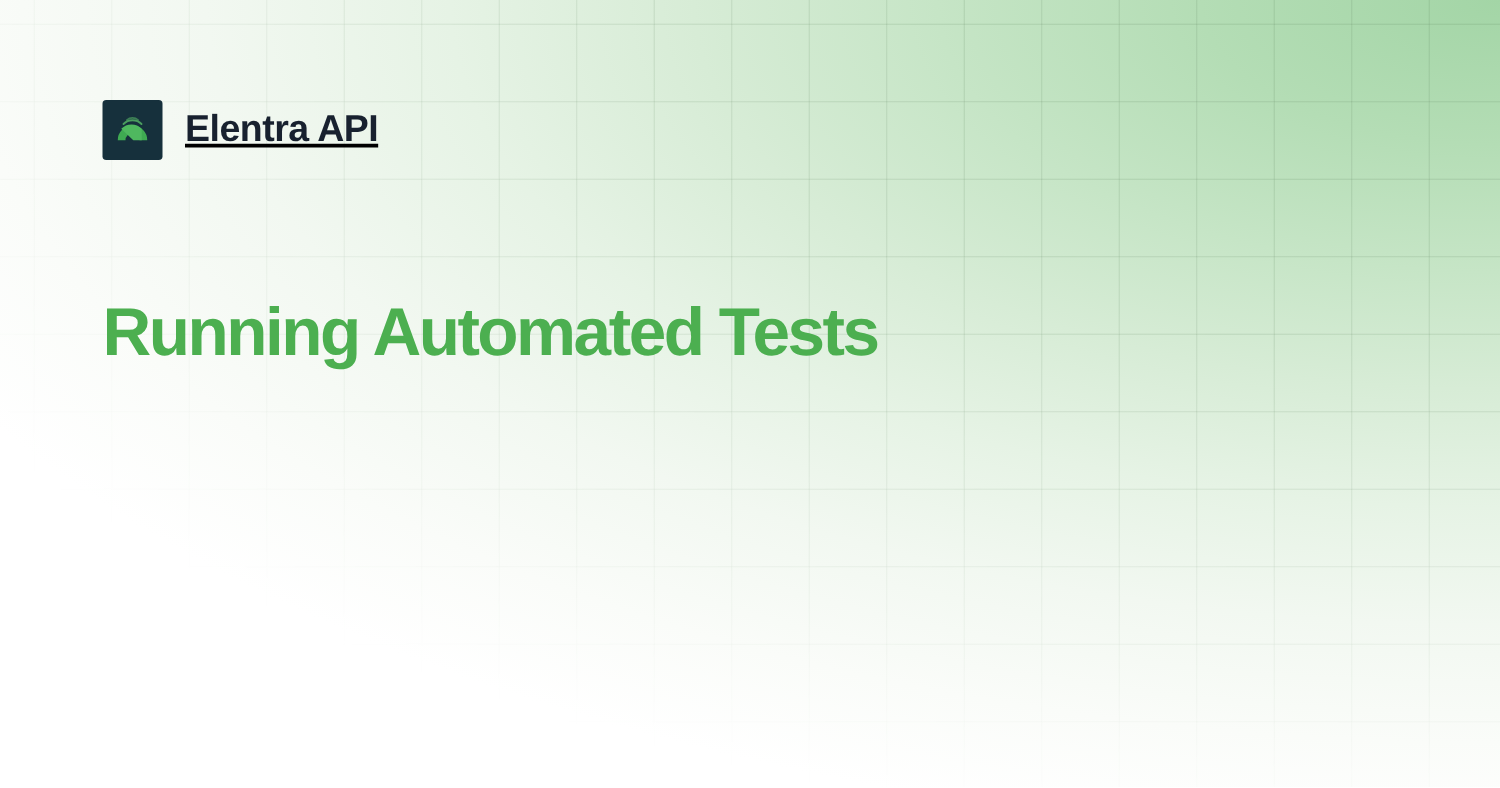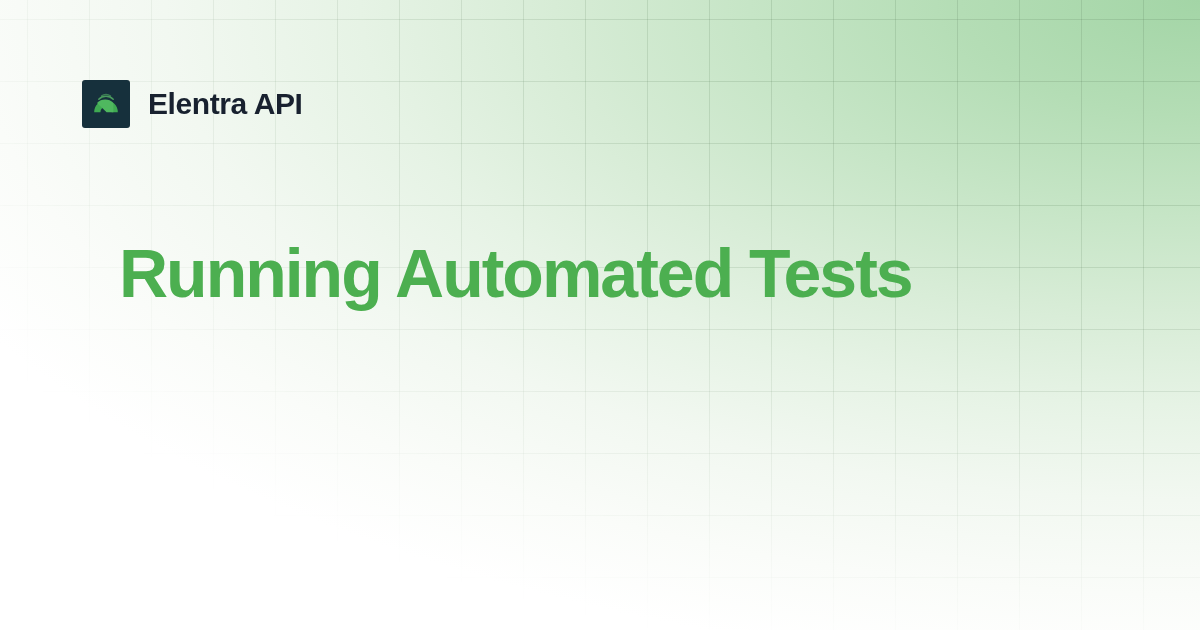--- a/index.html
+++ b/index.html
@@ -61,20 +61,21 @@
         rgba(0,0,0,0.40) 70%,
         rgba(0,0,0,0.12) 85%,
         rgba(0,0,0,0) 95%);
   }
 
   
   .content {
     position: absolute;
     inset: 0;
     padding: 78px 80px 0 82px;
+    text-decoration: underline;
   }
 
   .brand {
     display: flex;
     align-items: center;
     gap: 18px;
     height: 52px;
   }
 
   .brand-logo {
@@ -96,26 +97,25 @@
     letter-spacing: -0.4px;
     color: #18212f;
     white-space: nowrap;
   }
 
   .headline {
     position: absolute;
     left: 82px;
     top: 240px;
     width: 900px;
-    font-size: 68px;
+    font-size: 54px;
     line-height: 0.99;
     font-weight: bold;
     letter-spacing: -2.0px;
     color: #4caf50;
-    margin-left: 37px;
   }
 
   .subhead {
     position: absolute;
     left: 82px;
     top: 468px;
     width: 840px;
     font-size: 31px;
     line-height: 1.34;
     font-weight: normal;

